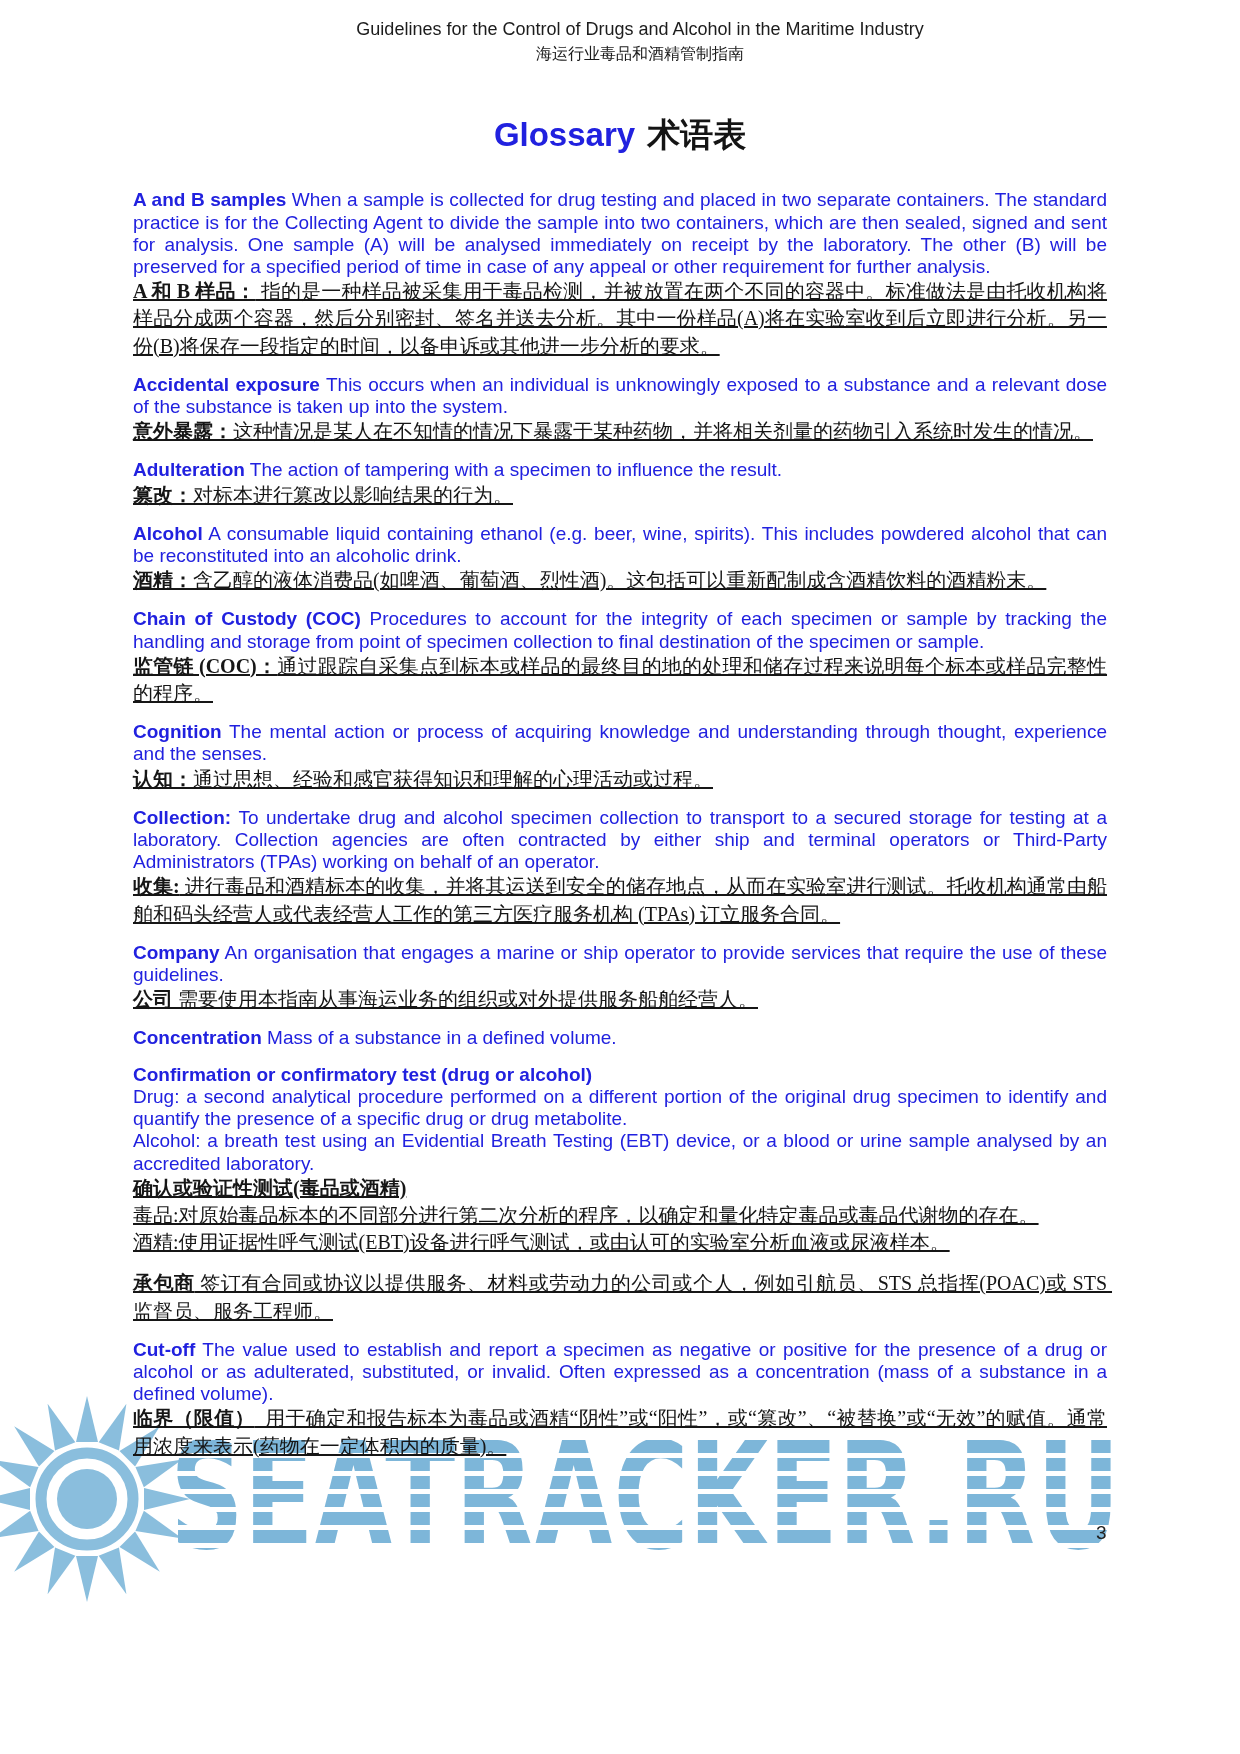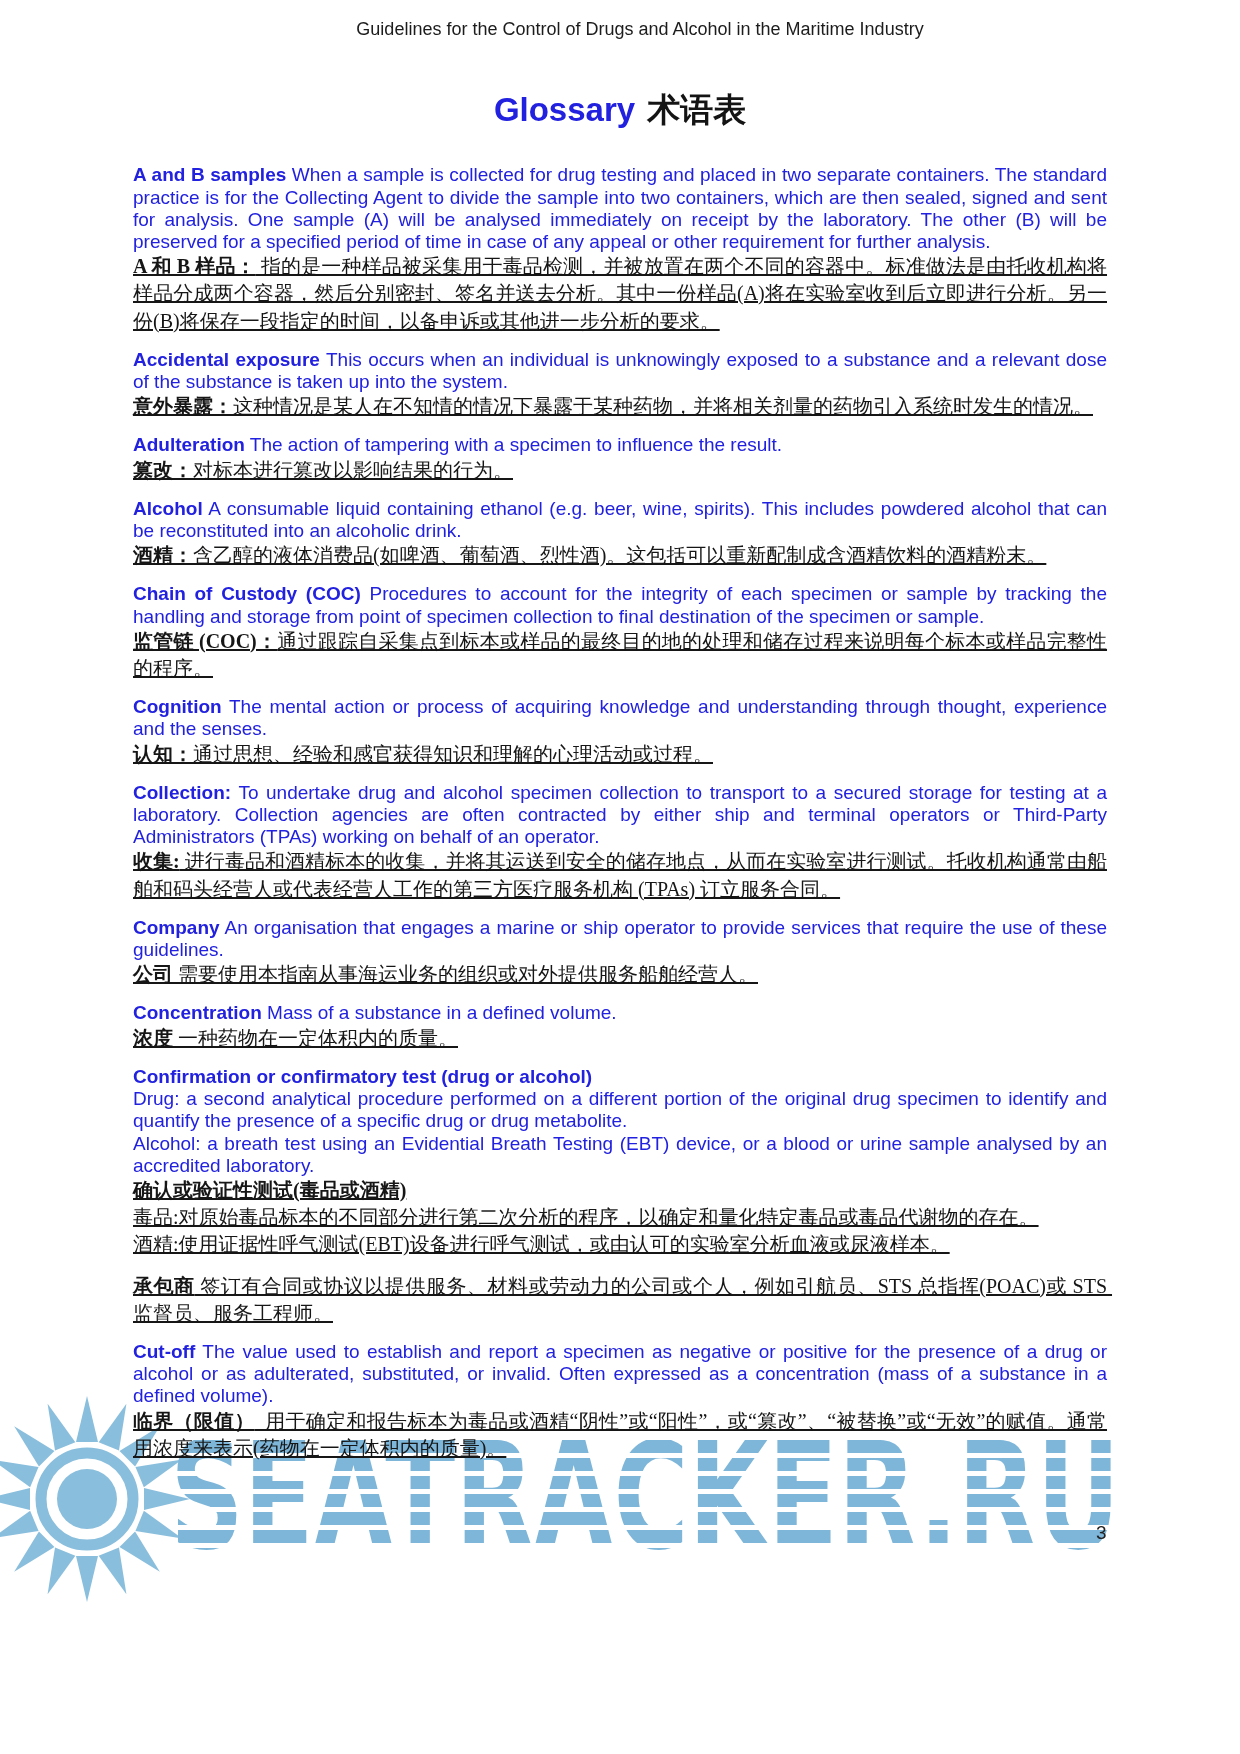--- a/index.html
+++ b/index.html
@@ -76,20 +76,21 @@
           <rect width="12" height="18" fill="#7db6d9"></rect>
           <rect y="13" width="12" height="5" fill="#ffffff"></rect>
         </pattern>
       </defs>
       <text x="2" y="126" font-size="148" font-weight="bold" font-family="DejaVu Sans, Liberation Sans, sans-serif" textLength="950" lengthAdjust="spacingAndGlyphs" fill="url(#stencil-stripes)">SEATRACKER.RU</text>
     </svg>
   </div>
 
   <header class="doc-header">
     <div class="h-en">Guidelines for the Control of Drugs and Alcohol in the Maritime Industry</div>
+    <div class="h-zh">海运行业毒品和酒精管制指南</div>
   </header>
 
   <main class="content">
     <h1 class="title"><span class="t-en">Glossary</span><span class="t-zh">术语表</span></h1>
     <div class="entries" id="entries">
   <div class="entry">
     <p class="p-en"><b>A and B samples</b><span> When a sample is collected for drug testing and placed in two separate containers. The standard practice is for the Collecting Agent to divide the sample into two containers, which are then sealed, signed and sent for analysis. One sample (A) will be analysed immediately on receipt by the laboratory. The other (B) will be preserved for a specified period of time in case of any appeal or other requirement for further analysis.</span></p>
     <p class="p-zh"><b>A 和 B 样品：</b><span> 指的是一种样品被采集用于毒品检测，并被放置在两个不同的容器中。标准做法是由托收机构将样品分成两个容器，然后分别密封、签名并送去分析。其中一份样品(A)将在实验室收到后立即进行分析。另一份(B)将保存一段指定的时间，以备申诉或其他进一步分析的要求。</span></p>
   </div>
 
@@ -123,21 +124,20 @@
     <p class="p-zh"><b>收集:</b><span> 进行毒品和酒精标本的收集，并将其运送到安全的储存地点，从而在实验室进行测试。托收机构通常由船舶和码头经营人或代表经营人工作的第三方医疗服务机构 (TPAs) 订立服务合同。</span></p>
   </div>
 
   <div class="entry">
     <p class="p-en"><b>Company</b><span> An organisation that engages a marine or ship operator to provide services that require the use of these guidelines.</span></p>
     <p class="p-zh"><b>公司</b><span> 需要使用本指南从事海运业务的组织或对外提供服务船舶经营人。</span></p>
   </div>
 
   <div class="entry">
     <p class="p-en"><b>Concentration</b><span> Mass of a substance in a defined volume.</span></p>
-    <p class="p-zh"><b>浓度</b><span> 一种药物在一定体积内的质量。</span></p>
   </div>
 
   <div class="entry">
     <p class="p-en"><b>Confirmation or confirmatory test (drug or alcohol)</b><span>
 Drug: a second analytical procedure performed on a different portion of the original drug specimen to identify and quantify the presence of a specific drug or drug metabolite.
 Alcohol: a breath test using an Evidential Breath Testing (EBT) device, or a blood or urine sample analysed by an accredited laboratory.</span></p>
     <p class="p-zh"><b>确认或验证性测试(毒品或酒精)</b><span>
 毒品:对原始毒品标本的不同部分进行第二次分析的程序，以确定和量化特定毒品或毒品代谢物的存在。
 酒精:使用证据性呼气测试(EBT)设备进行呼气测试，或由认可的实验室分析血液或尿液样本。</span></p>
   </div>

